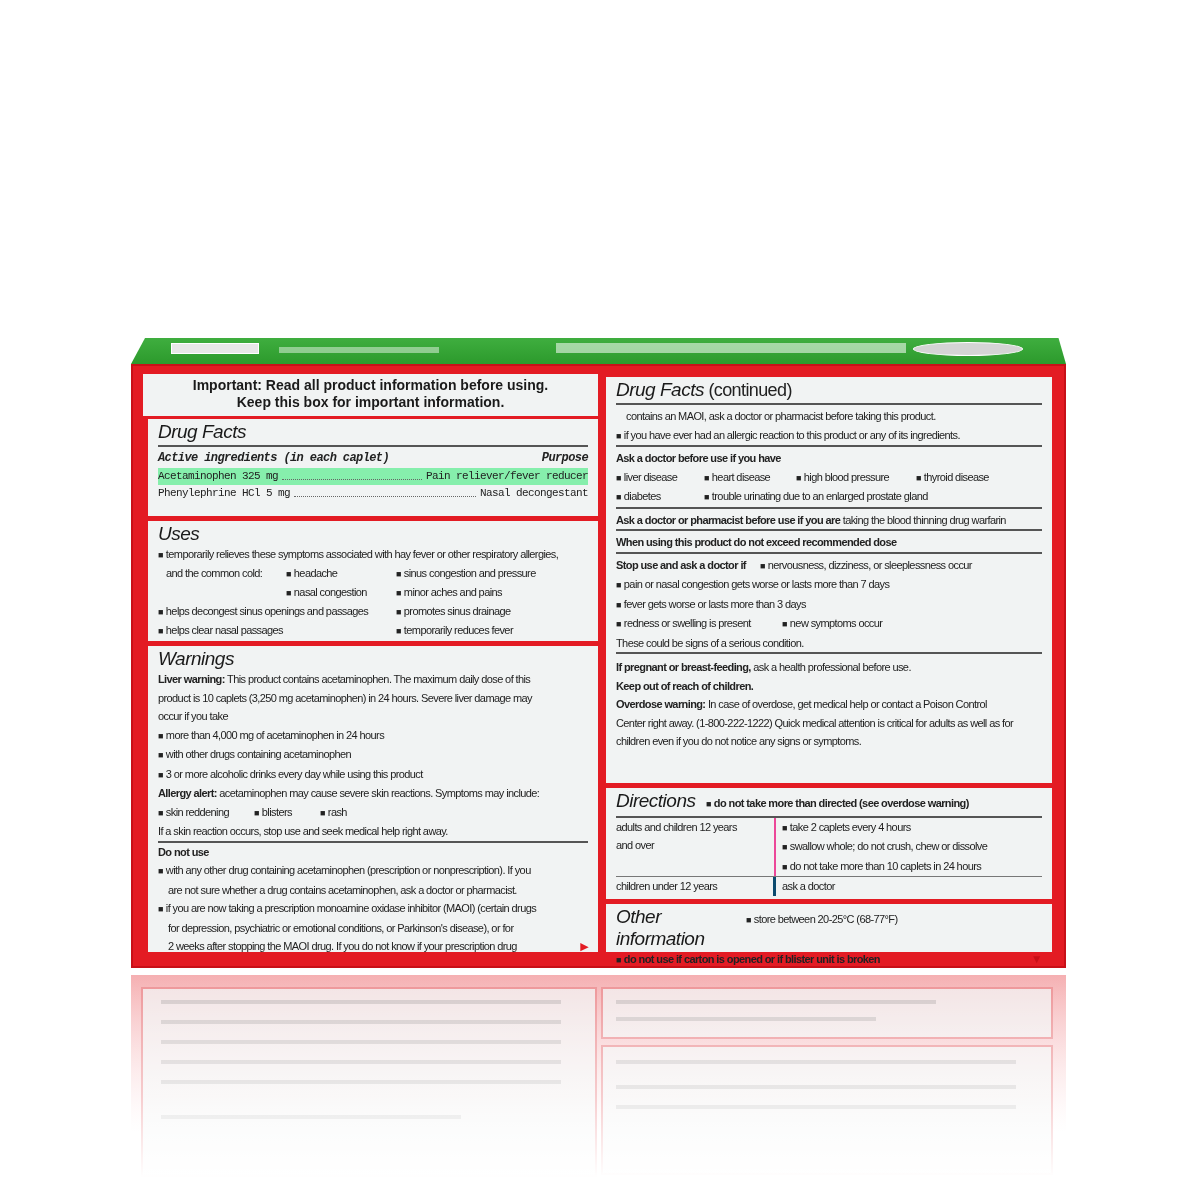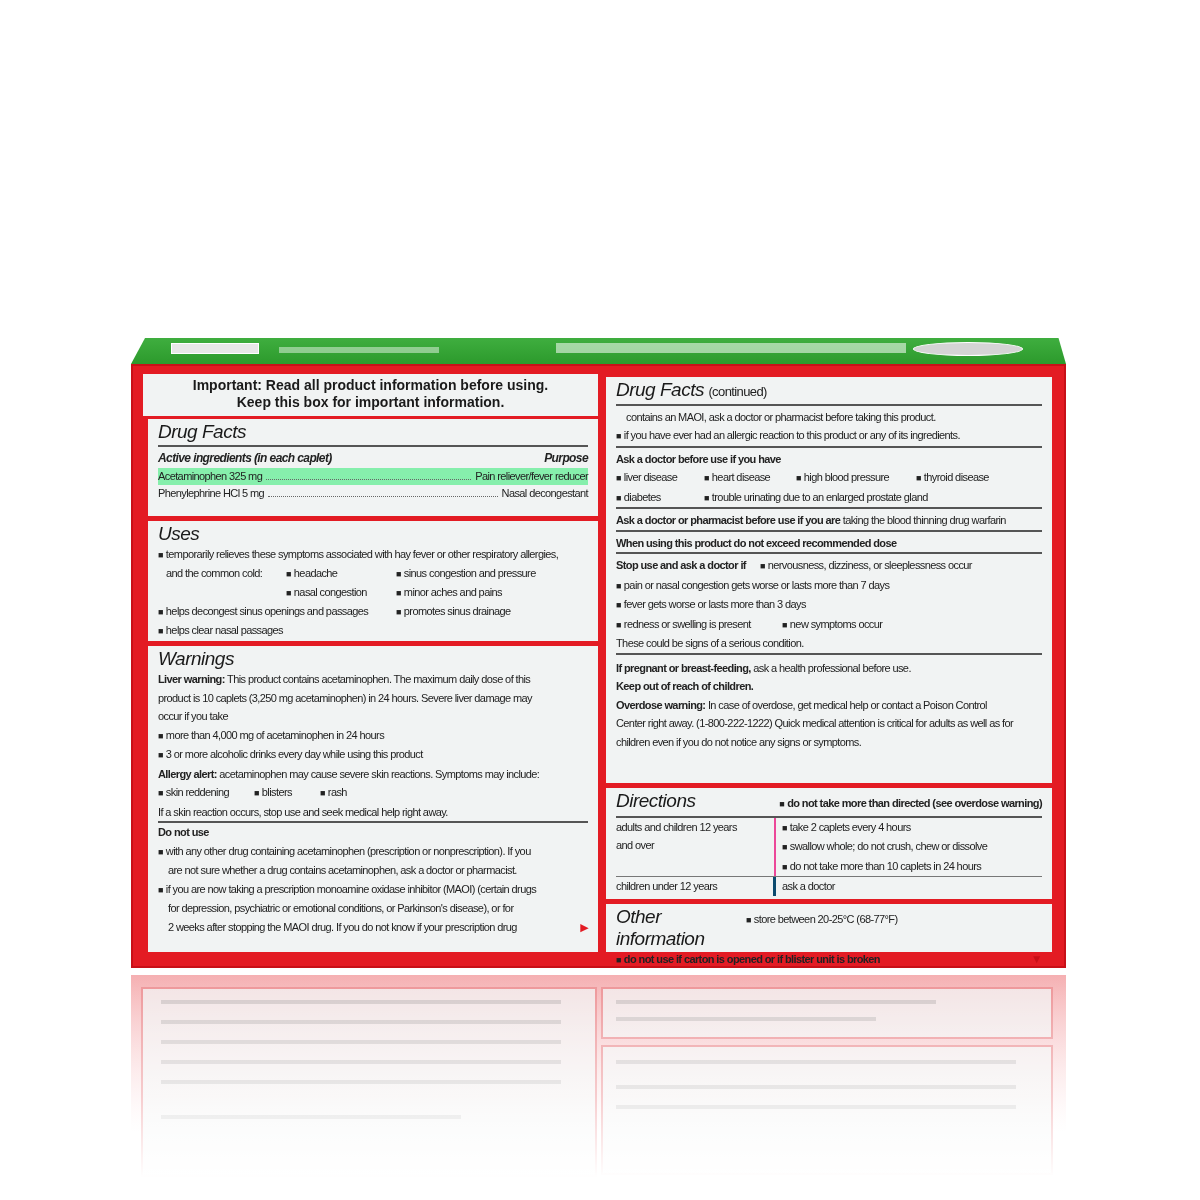--- a/index.html
+++ b/index.html
@@ -19,21 +19,21 @@
 
   .important { position: absolute; left: 10px; top: 8px; width: 455px; height: 42px; background: #f1f3f3;
     text-align: center; font-weight: bold; font-size: 14px; line-height: 17px; padding-top: 3px; }
 
   .hdr { font-family: "Liberation Sans Narrow", "Liberation Sans", sans-serif; font-style: italic; font-size: 19px; letter-spacing: -0.5px; }
   .sm { font-size: 11px; letter-spacing: -0.6px; line-height: 18.5px; color: #222; white-space: nowrap; }
   .b { font-weight: bold; }
   .rule { border-bottom: 2px solid #555; }
   .rule-thin { border-bottom: 1px solid #777; }
   .bullet::before { content: "\25A0"; font-size: 9px; margin-right: 3px; }
-  .row { display: flex; justify-content: space-between; }
+  .row { display: flex; justify-content: space-between; font-family: Liberation Mono, monospace; }
   .yellow { background: #86efac; }
   .dots { flex: 1; border-bottom: 1px dotted #666; margin: 0 4px 5px; }
   .arrow-right { color: #e31b23; font-size: 11px; }
   .arrow-down { color: #c81018; font-size: 12px; }
 
   .reflection { position: absolute; left: 131px; top: 975px; width: 935px; height: 225px; overflow: hidden; }
   .refl-inner { position: absolute; left: 0; top: 0; width: 935px; height: 225px;
     background: linear-gradient(rgba(227,27,35,0.35), rgba(255,255,255,0) 70%); }
   .refl-panel { position: absolute; background: rgba(241,243,243,0.75); border: 2px solid rgba(227,27,35,0.4); }
   .refl-line { position: absolute; height: 4px; background: rgba(120,120,120,0.25); }
@@ -86,32 +86,33 @@
       </div>
       <div class="sm" style="display:flex; line-height:18px;">
         <span style="width:128px;"></span>
         <span class="bullet" style="width:110px;">nasal congestion</span>
         <span class="bullet">minor aches and pains</span>
       </div>
       <div class="sm" style="display:flex; line-height:18px;">
         <span class="bullet" style="width:238px;">helps decongest sinus openings and passages</span>
         <span class="bullet">promotes sinus drainage</span>
       </div>
-      <div class="sm" style="display:flex; line-height:18px;flex-direction:column;">
+      <div class="sm" style="display:flex; line-height:18px;">
         <span class="bullet" style="width:238px;">helps clear nasal passages</span>
         <span class="bullet">temporarily reduces fever</span>
       </div>
     </div>
 
     <div class="inner" style="left:12px; top:277px; width:456px; height:312px; padding:2px 10px;">
       <div class="hdr">Warnings</div>
       <div class="sm"><span class="b">Liver warning:</span> <span>This product contains acetaminophen. The maximum daily dose of this</span></div>
       <div class="sm">product is 10 caplets (3,250 mg acetaminophen) in 24 hours. Severe liver damage may</div>
       <div class="sm">occur if you take</div>
       <div class="sm bullet">more than 4,000 mg of acetaminophen in 24 hours</div>
+      <div class="sm bullet">with other drugs containing acetaminophen</div>
       <div class="sm bullet">3 or more alcoholic drinks every day while using this product</div>
       <div class="sm"><span class="b">Allergy alert:</span> <span>acetaminophen may cause severe skin reactions. Symptoms may include:</span></div>
       <div class="sm" style="display:flex;">
         <span class="bullet" style="width:96px;">skin reddening</span>
         <span class="bullet" style="width:66px;">blisters</span>
         <span class="bullet">rash</span>
       </div>
       <div class="sm rule">If a skin reaction occurs, stop use and seek medical help right away.</div>
       <div class="sm b">Do not use</div>
       <div class="sm bullet">with any other drug containing acetaminophen (prescription or nonprescription). If you</div>
@@ -120,21 +121,21 @@
       <div class="sm" style="padding-left:10px;">for depression, psychiatric or emotional conditions, or Parkinson's disease), or for</div>
       <div class="sm" style="padding-left:10px; display:flex; justify-content:space-between;">
         <span>2 weeks after stopping the MAOI drug. If you do not know if your prescription drug</span>
         <span class="arrow-right">▶</span>
       </div>
     </div>
 
     <div class="inner" style="left:470px; top:8px; width:452px; height:412px; padding:2px 10px;">
       <div class="rule" style="padding-bottom:2px;">
         <span class="hdr">Drug Facts</span>
-        <span class="sm" style="font-size:13px;margin-top:9px;">(continued)</span>
+        <span class="sm" style="font-size:18px;margin-top:9px;">(continued)</span>
       </div>
       <div class="sm" style="padding-left:10px; margin-top:2px;">contains an MAOI, ask a doctor or pharmacist before taking this product.</div>
       <div class="sm bullet rule">if you have ever had an allergic reaction to this product or any of its ingredients.</div>
       <div class="sm b" style="margin-top:2px;">Ask a doctor before use if you have</div>
       <div class="sm" style="display:flex;">
         <span class="bullet" style="width:88px;">liver disease</span>
         <span class="bullet" style="width:92px;">heart disease</span>
         <span class="bullet" style="width:120px;">high blood pressure</span>
         <span class="bullet">thyroid disease</span>
       </div>
@@ -153,21 +154,21 @@
       </div>
       <div class="sm rule">These could be signs of a serious condition.</div>
       <div class="sm" style="margin-top:4px;"><span class="b">If pregnant or breast-feeding,</span> <span>ask a health professional before use.</span></div>
       <div class="sm b">Keep out of reach of children.</div>
       <div class="sm"><span class="b">Overdose warning:</span> <span>In case of overdose, get medical help or contact a Poison Control</span></div>
       <div class="sm">Center right away. (1-800-222-1222) Quick medical attention is critical for adults as well as for</div>
       <div class="sm">children even if you do not notice any signs or symptoms.</div>
     </div>
 
     <div class="inner" style="left:470px; top:419px; width:452px; height:117px; padding:2px 10px;">
-      <div class="rule" style="display:flex; align-items:baseline; padding-bottom:2px;justify-content:space-between;">
+      <div class="rule" style="display:flex; align-items:baseline; padding-bottom:2px;">
         <span class="hdr" style="width:90px;">Directions</span>
         <span class="sm b bullet">do not take more than directed (see overdose warning)</span>
       </div>
       <div class="rule-thin" style="display:flex;">
         <div style="width:160px; border-right:2px solid #ec4899;">
           <div class="sm">adults and children 12 years</div>
           <div class="sm">and over</div>
         </div>
         <div style="padding-left:6px;">
           <div class="sm bullet">take 2 caplets every 4 hours</div>

